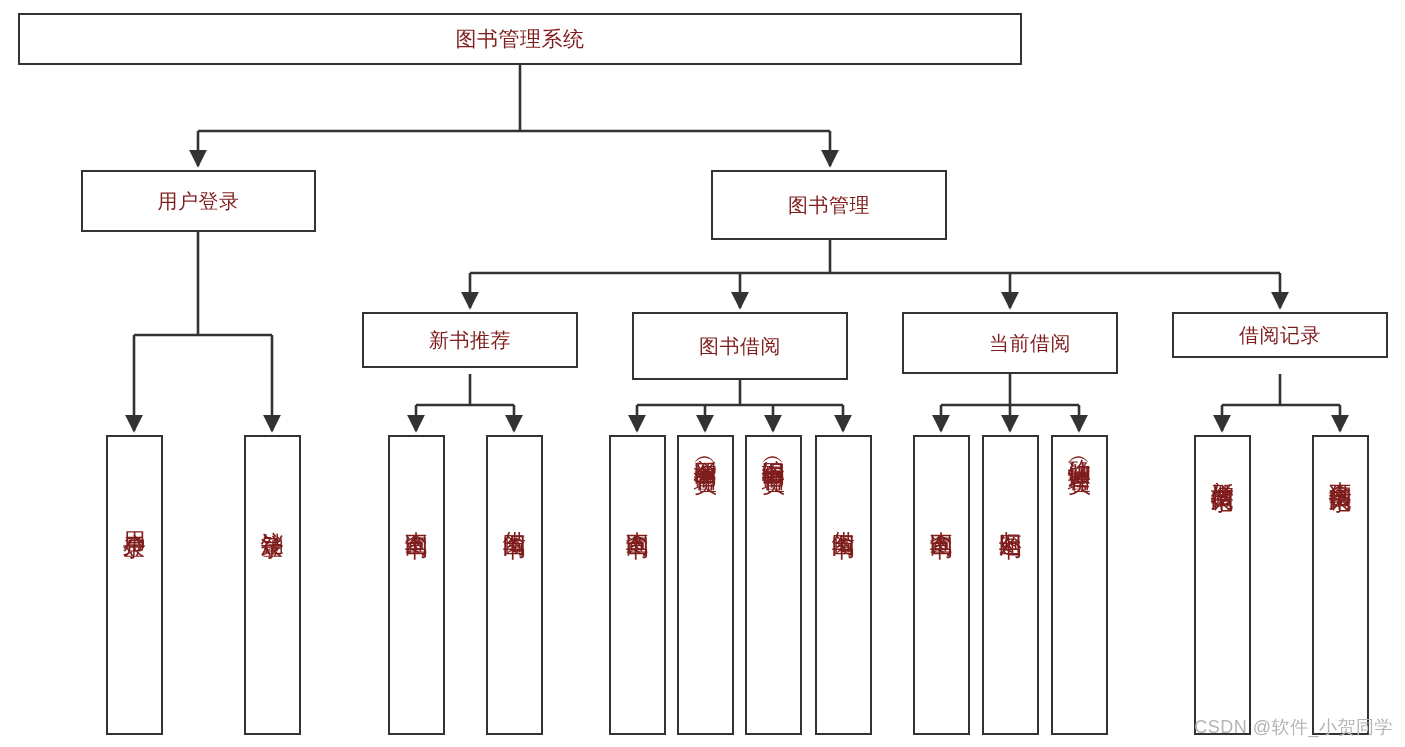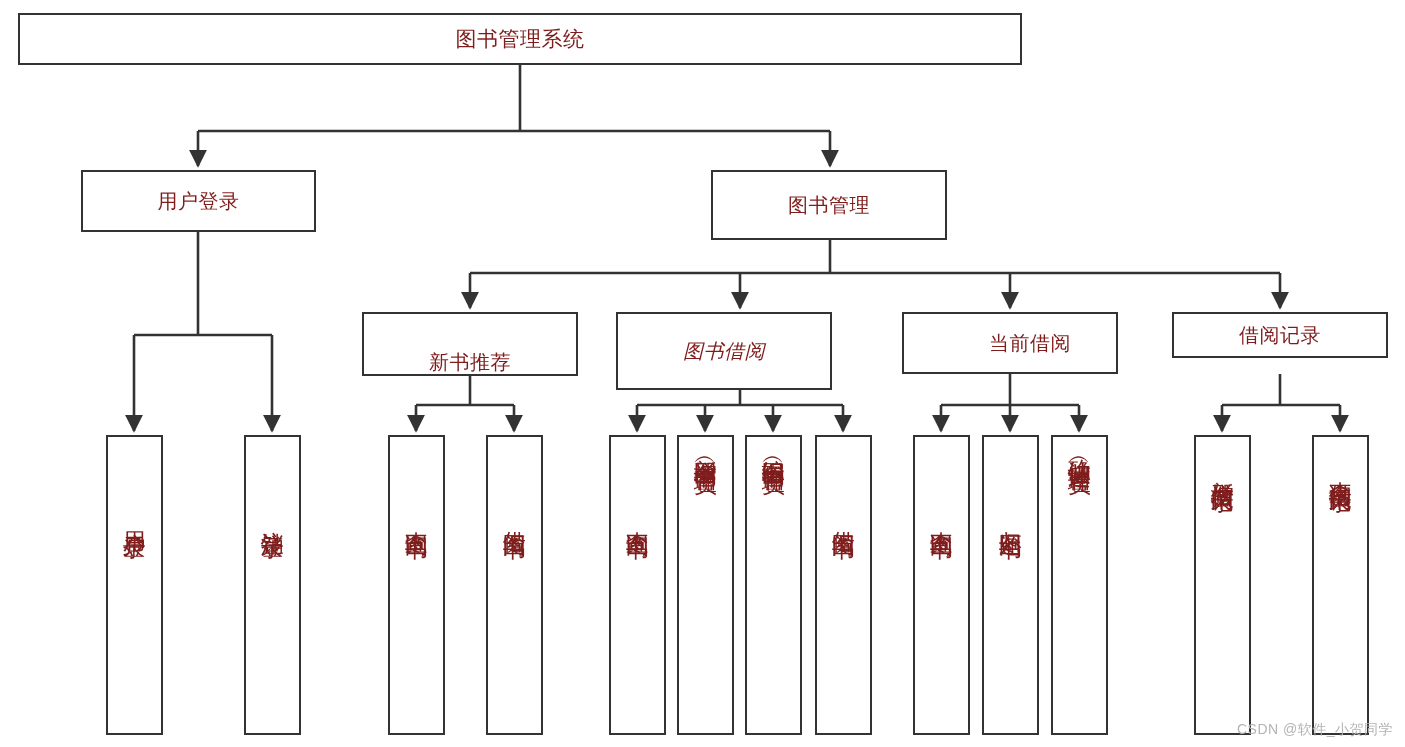--- a/index.html
+++ b/index.html
@@ -90,21 +90,21 @@
   }
   .node.leaf.medium .node-label {
     margin-top: 22px;
   }
 
   
   #watermark {
     position: absolute;
     right: 12px;
     bottom: 8px;
-    font-size: 14px;
+    font-size: 18px;
     color: #b4b4b4;
     letter-spacing: 0.5px;
     z-index: 3;
     white-space: nowrap;
   }
 </style>
 </head>
 <body>
 
 <div id="diagram-canvas">
@@ -164,25 +164,25 @@
   </div>
 
   <div class="node branch" style="left:81px; top:170px; width:235px; height:62px;">
     <span class="node-label">用户登录</span>
   </div>
 
   <div class="node branch" style="left:711px; top:170px; width:236px; height:70px;">
     <span class="node-label">图书管理</span>
   </div>
 
-  <div class="node branch" style="left:362px; top:312px; width:216px; height:64px;align-items:flex-end;">
+  <div class="node branch" style="left:362px; top:312px; width:216px; height:56px;">
     <span class="node-label">新书推荐</span>
   </div>
 
-  <div class="node branch" style="left:616px; top:312px; width:216px; height:78px;font-style:italic;">
+  <div class="node branch" style="left:632px; top:312px; width:216px; height:68px;">
     <span class="node-label">图书借阅</span>
   </div>
 
   <div class="node branch" style="left:902px; top:312px; width:216px; height:62px;padding-left:40px;">
     <span class="node-label">当前借阅</span>
   </div>
 
   <div class="node branch" style="left:1172px; top:312px; width:216px; height:46px;">
     <span class="node-label">借阅记录</span>
   </div>

